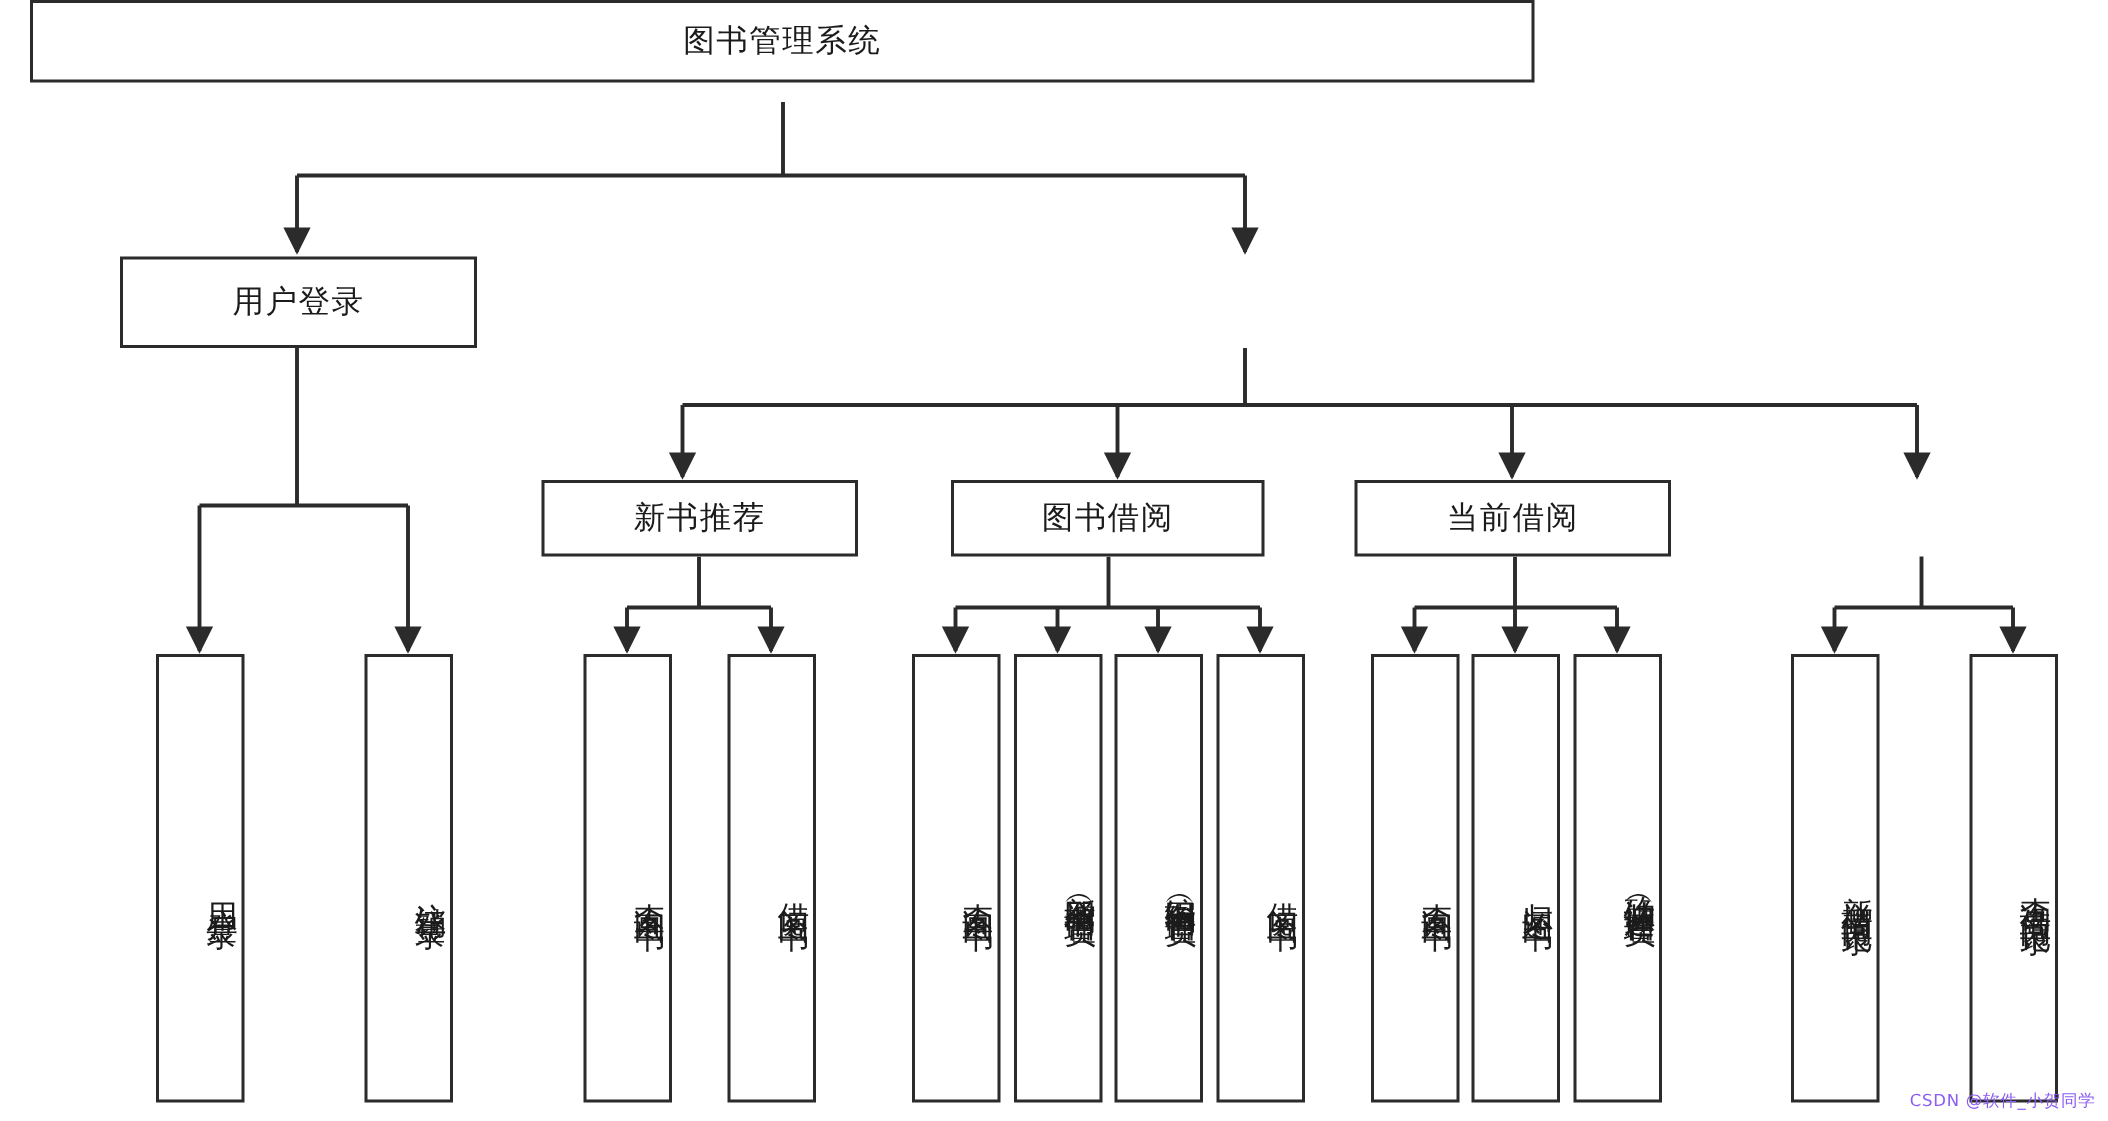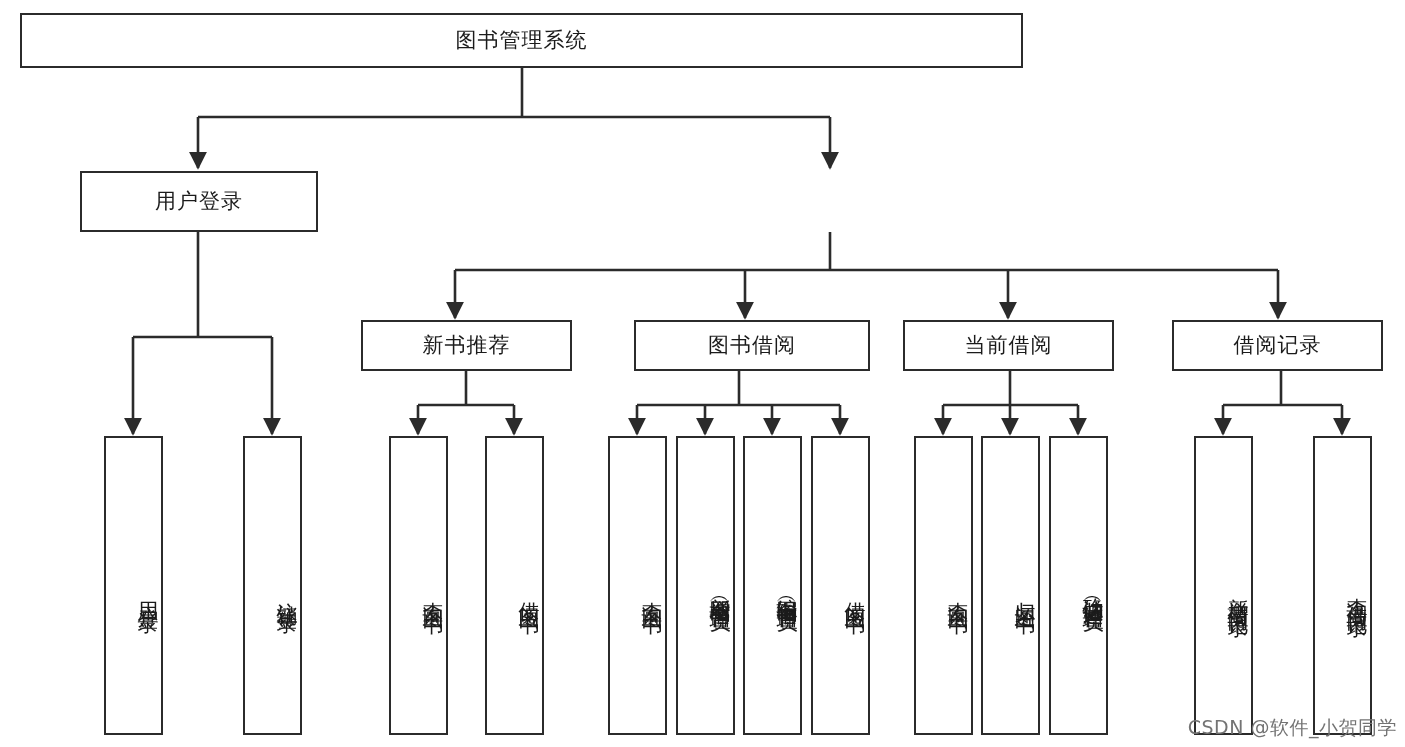--- a/index.html
+++ b/index.html
@@ -57,22 +57,22 @@
     padding-top: 8px;
     letter-spacing: 2px;
   }
   .node-v span {
     display: block;
   }
   #watermark {
     position: absolute;
     right: 8px;
     bottom: 6px;
-    font-size: 19px;
-    color: #737373;
+    font-size: 11px;
+    color: #8b5cf6;
     letter-spacing: 0.5px;
     z-index: 5;
     white-space: nowrap;
   }
 </style>
 </head>
 <body>
 
 <div id="diagram-root">
 
@@ -119,39 +119,36 @@
       <path d="M 1010 405 L 1010 434" marker-end="url(#arrow)"></path>
       <path d="M 1078 405 L 1078 434" marker-end="url(#arrow)"></path>
 
       <path d="M 1281 371 L 1281 405"></path>
       <path d="M 1223 405 L 1342 405"></path>
       <path d="M 1223 405 L 1223 434" marker-end="url(#arrow)"></path>
       <path d="M 1342 405 L 1342 434" marker-end="url(#arrow)"></path>
     </g>
   </svg>
 
-  <div class="node node-h" style="left:20px; top:13px; width:1003px; height:55px;">
+  <div class="node node-h" style="left:20px; top:0; width:1003px; height:55px;">
     <span>图书管理系统</span>
   </div>
 
   <div class="node node-h" style="left:80px; top:171px; width:238px; height:61px;">
     <span>用户登录</span>
   </div>
 
   <div class="node node-h" style="left:361px; top:320px; width:211px; height:51px;">
     <span>新书推荐</span>
   </div>
-  <div class="node node-h" style="left:634px; top:320px; width:236px; height:51px;">
+  <div class="node node-h" style="left:634px; top:320px; width:209px; height:51px;">
     <span>图书借阅</span>
   </div>
   <div class="node node-h" style="left:903px; top:320px; width:211px; height:51px;justify-content:center;">
     <span>当前借阅</span>
-  </div>
-  <div class="node node-h" style="left:1172px; top:320px; width:211px; height:51px;">
-    <span>借阅记录</span>
   </div>
 
   <div class="node node-v" style="left:104px; top:436px; width:59px; height:299px;">
     <span>用户登录</span>
   </div>
   <div class="node node-v" style="left:243px; top:436px; width:59px; height:299px;">
     <span>注销登录</span>
   </div>
 
   <div class="node node-v" style="left:389px; top:436px; width:59px; height:299px;">

